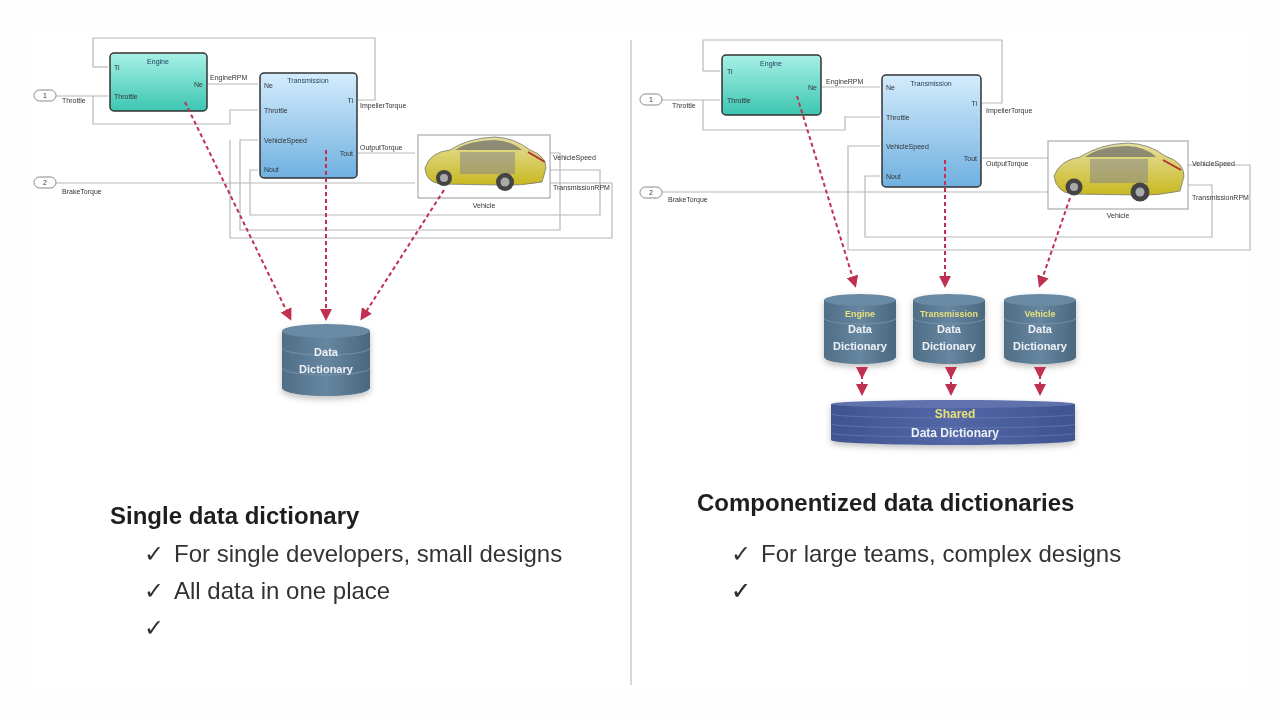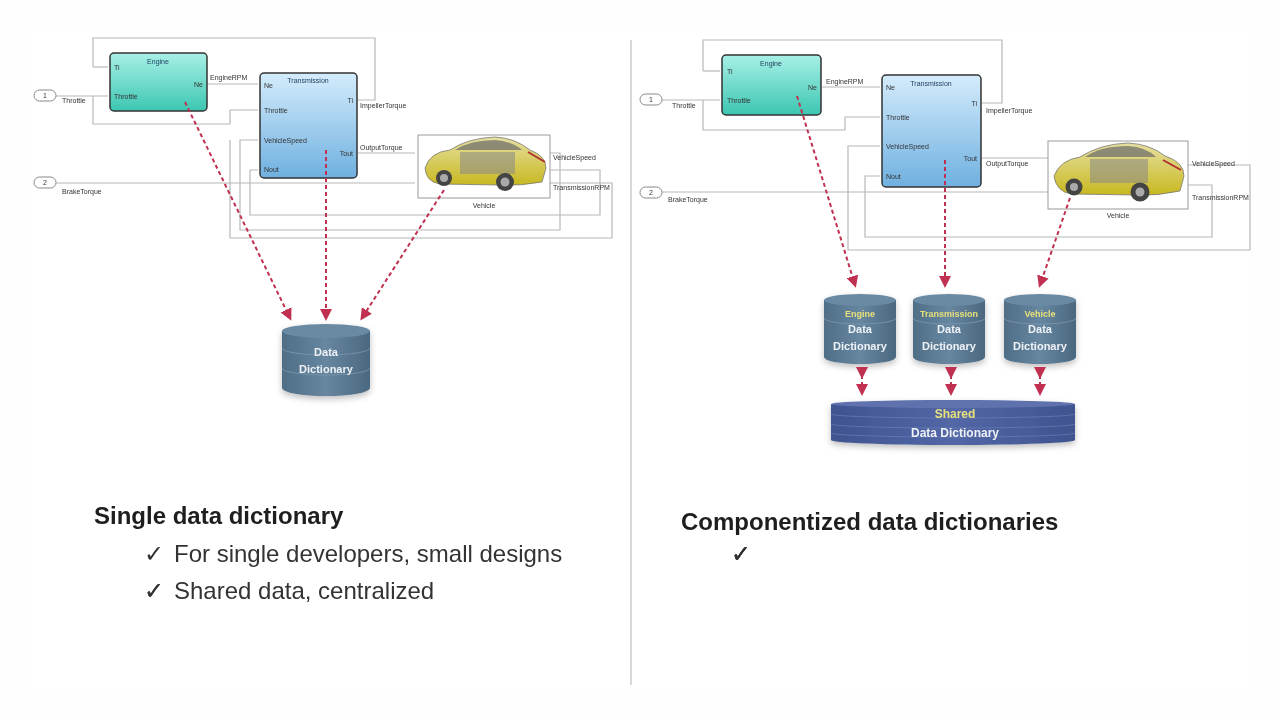--- a/index.html
+++ b/index.html
@@ -4,21 +4,21 @@
 <style>
   html, body { margin:0; padding:0; }
   body { width:1280px; height:720px; background:#fefefe; position:relative; overflow:hidden;
          font-family:"Liberation Sans", sans-serif; }
   .slide { position:absolute; left:30px; top:30px; width:1220px; height:660px; background:#ffffff; }
   .divider { position:absolute; left:630px; top:40px; width:2px; height:645px; background:#d8d8d8; }
   svg.diagram { position:absolute; left:0; top:0; }
   .lbl { font-family:"Liberation Sans", sans-serif; font-size:7px; fill:#333; }
   .blk-title { font-family:"Liberation Sans", sans-serif; font-size:7px; fill:#1a3a5a; }
   .db-text { font-family:"Liberation Sans", sans-serif; font-weight:bold; text-anchor:middle; }
-  .heading { position:absolute; font-family:"Liberation Sans", sans-serif; font-weight:bold; font-size:24px; color:#1e1e1e; }
+  .heading { position:absolute; font-family:"Liberation Sans", sans-serif; font-weight:bold; font-size:24px; color:#1e1e1e;margin-left:16px; }
   .bullets { position:absolute; font-family:"Liberation Sans", sans-serif; font-size:24px; color:#333; line-height:37px; margin:0; padding:0; list-style:none; }
   .bullets li { position:relative; padding-left:30px; }
   .bullets li .chk { position:absolute; left:0; top:0; }
   .bullets li .cont { display:block; }
 </style>
 </head>
 <body>
 
 <div class="slide"></div>
 <div class="divider"></div>
@@ -254,31 +254,32 @@
 </svg>
 
 <div class="heading" style="left:94px; top:502px;">Single data dictionary</div>
 <ul class="bullets" style="left:144px; top:535px;">
   <li>
     <span class="chk">✓</span>
     <span>For single developers, small designs</span>
   </li>
   <li>
     <span class="chk">✓</span>
-  </li>
-  <li>
-    <span class="chk">✓</span>
-    <span>Shared data, centralized</span>
+    <span>All data in one place</span>
+  </li>
+  <li>
+    <span class="chk">✓</span>
   </li>
 </ul>
 
-<div class="heading" style="left:681px; top:508px;">Componentized data dictionaries</div>
+<div class="heading" style="left:681px; top:489px;">Componentized data dictionaries</div>
 <ul class="bullets" style="left:731px; top:535px;">
   <li>
     <span class="chk">✓</span>
+    <span>For large teams, complex designs</span>
   </li>
   <li>
     <span class="chk">✓</span>
   </li>
   <li>
     <span class="chk">✓</span>
   </li>
 </ul>
 
 </body></html>

